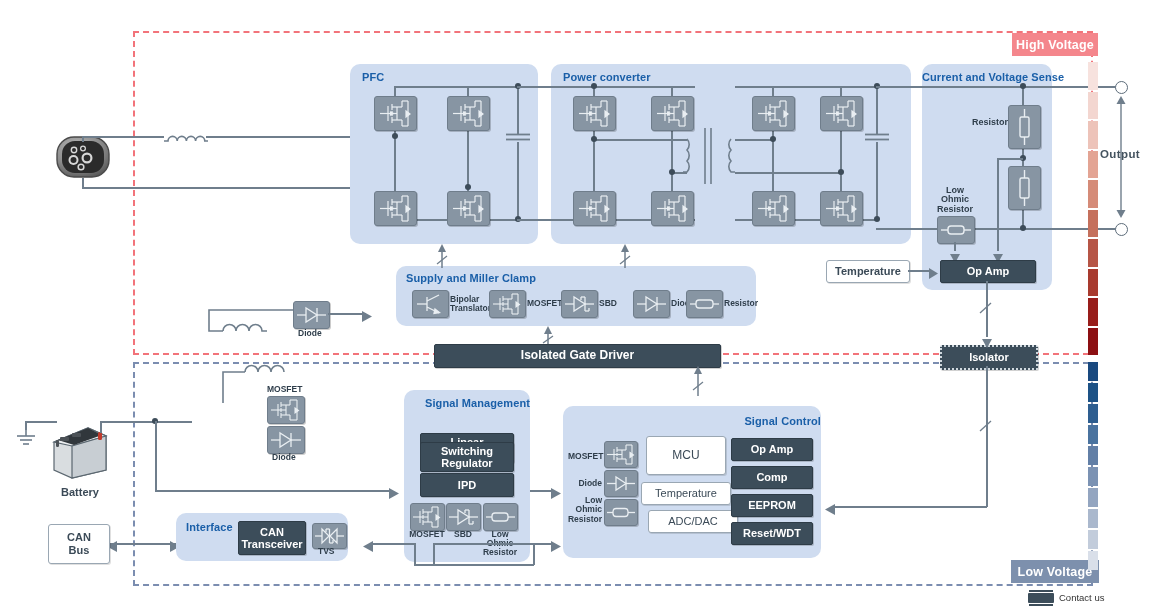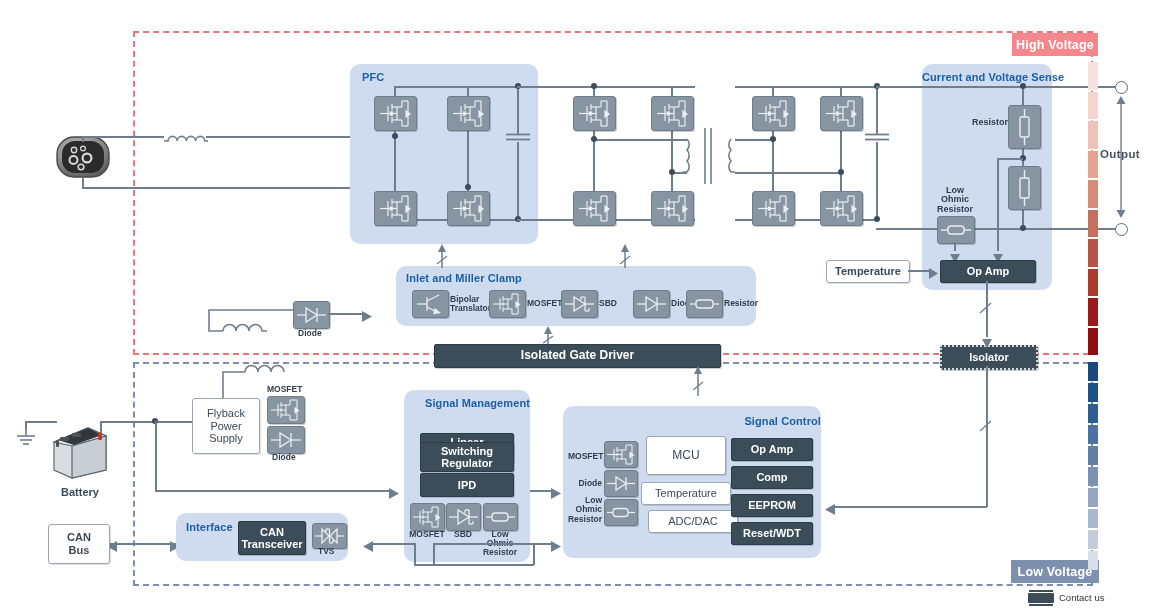--- a/index.html
+++ b/index.html
@@ -254,20 +254,23 @@
       <path d="M31 14 l4 3 l-4 3 z" fill="#e9eef2"></path>
       <path d="M15.5 15 l3 1.5 l-3 1.5 z" fill="#e9eef2"></path>
       <line x1="27" y1="4" x2="33" y2="4"></line>
           <line x1="33" y1="4" x2="33" y2="8"></line>
       <line x1="27" y1="29" x2="33" y2="29"></line>
           <line x1="33" y1="29" x2="33" y2="25"></line>
     </g>
       </svg>
   </div>
 
+  <div class="grp" style="left:551px;top:64px;width:360px;height:180px;">
+    <div class="gtitle" style="left:12px;top:7px;">Power converter</div>
+  </div>
 
   <div class="wire wh" style="left:517px;top:86px;width:178px;"></div>
   <div class="wire wh" style="left:517px;top:219px;width:178px;"></div>
   <div class="wire wv" style="left:593px;top:86px;width:1.6px;height:25px;"></div>
   <div class="wire wv" style="left:593px;top:128px;width:1.6px;height:64px;"></div>
   <div class="wire wv" style="left:593px;top:212px;width:1.6px;height:8px;"></div>
   <div class="wire wv" style="left:671px;top:86px;width:1.6px;height:25px;"></div>
   <div class="wire wv" style="left:671px;top:128px;width:1.6px;height:64px;"></div>
   <div class="wire wv" style="left:671px;top:212px;width:1.6px;height:8px;"></div>
   <div class="wire wh" style="left:593px;top:139px;width:94px;"></div>
@@ -589,21 +592,21 @@
         <g stroke="#6f7e8c" stroke-width="1.4" fill="none">
           <line x1="7" y1="6" x2="7" y2="116"></line>
         </g>
         <path d="M7 0 L11.5 8 L2.5 8 Z" fill="#6f7e8c"></path>
         <path d="M7 122 L11.5 114 L2.5 114 Z" fill="#6f7e8c"></path>
       </svg>
   </div>
   <div class="outlbl" style="left:1100px;top:148px;">Output</div>
 
   <div class="grp" style="left:396px;top:266px;width:360px;height:60px;">
-    <div class="gtitle" style="left:10px;top:6px;">Inlet and Miller Clamp</div>
+    <div class="gtitle" style="left:10px;top:6px;">Supply and Miller Clamp</div>
   </div>
   <div class="sym" style="left:412px;top:290px;width:35px;height:26px;">
     <svg viewBox="0 0 35 26">
         <g stroke="#e9eef2" stroke-width="1.3" fill="none">
           <line x1="4" y1="13" x2="14" y2="13"></line>
           <line x1="14" y1="6" x2="14" y2="20"></line>
           <line x1="14" y1="10" x2="26" y2="4"></line>
           <line x1="14" y1="16" x2="26" y2="22"></line>
           <path d="M22 18 l4.5 3.5 l-5.5 1 z" fill="#e9eef2"></path>
         </g>
@@ -757,27 +760,20 @@
       </svg>
   </div>
 
   <div class="abs" style="left:217px;top:363px;width:70px;height:40px;">
     <svg viewBox="0 0 70 40">
         <g fill="none" stroke="#6f7e8c" stroke-width="1.6">
       <path d="M28 9 a6.5 6.5 0 0 1 13 0 a6.5 6.5 0 0 1 13 0 a6.5 6.5 0 0 1 13 0"></path>
       <path d="M28 9 H6 V40"></path>
     </g>
       </svg>
-  </div>
-  <div class="white" style="left:192px;top:398px;width:66px;height:54px;font-size:11px;">
-    <div>
-      <span>Flyback</span><br>
-      <span>Power</span><br>
-      <span>Supply</span>
-    </div>
   </div>
   <div class="symlbl" style="left:267px;top:385px;">MOSFET</div>
   <div class="sym" style="left:267px;top:396px;width:36px;height:26px;">
     <svg viewBox="0 0 36 26">
         <g stroke="#e9eef2" stroke-width="1.1" fill="none">
           <line x1="3" y1="13" x2="10" y2="13"></line>
           <line x1="10" y1="7" x2="10" y2="19"></line>
           <line x1="13" y1="5" x2="13" y2="10"></line>
           <line x1="13" y1="11" x2="13" y2="15"></line>
           <line x1="13" y1="16" x2="13" y2="21"></line>

